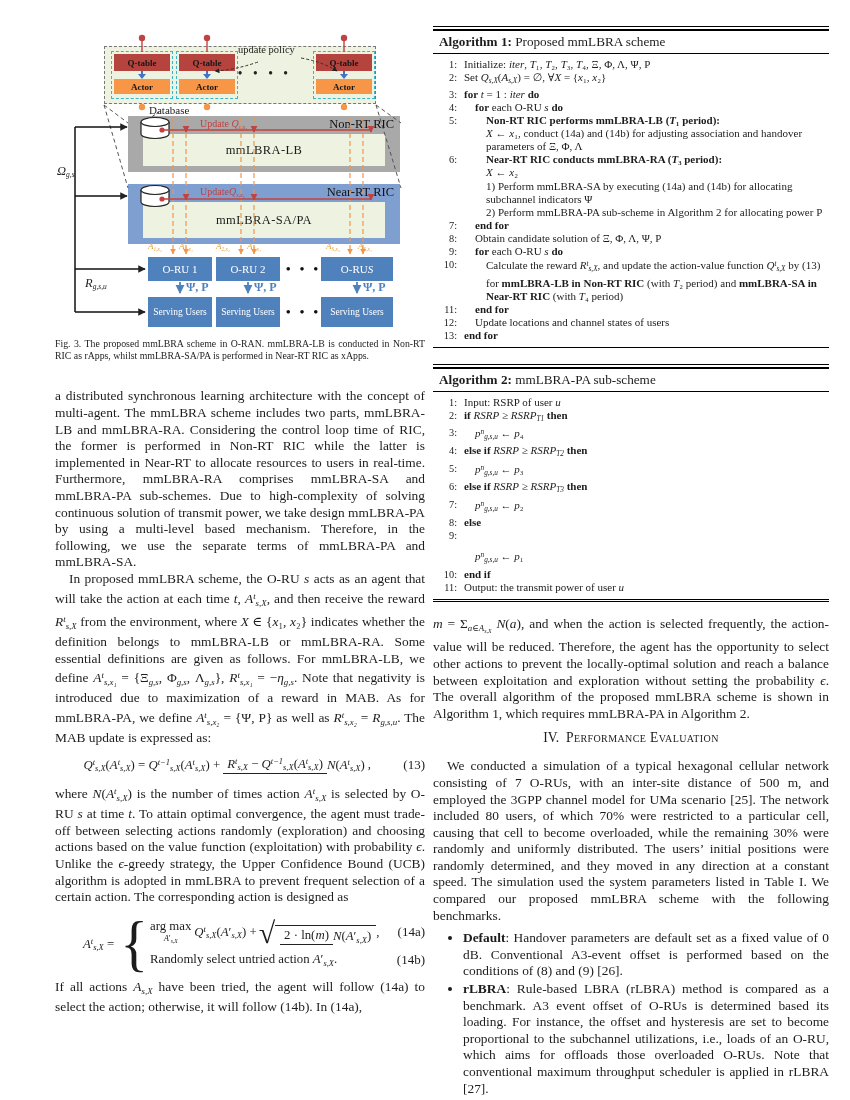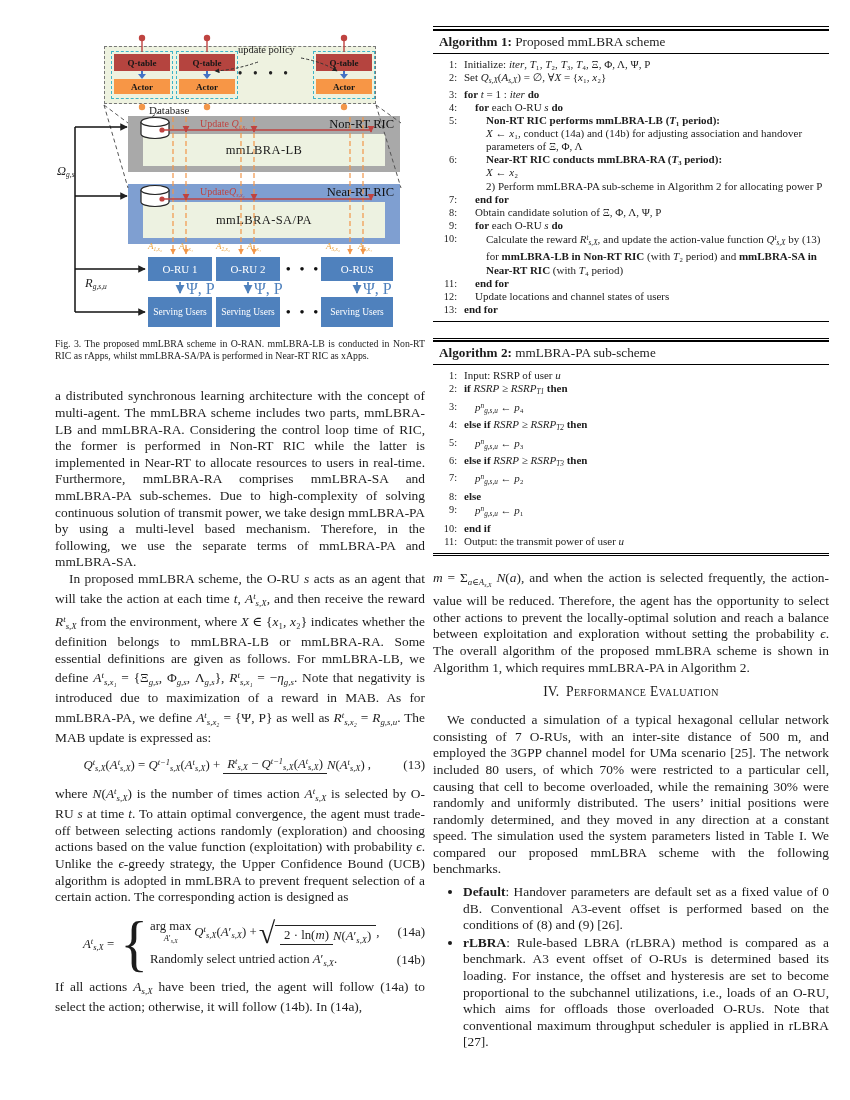--- a/index.html
+++ b/index.html
@@ -45,21 +45,21 @@
   .upd{position:absolute;left:72px;top:2px;font-size:10px;color:#bf4340;white-space:nowrap;}
   .omega{left:2px;top:134px;font-size:12.5px;}
   .rlabel{left:30px;top:246px;font-size:12.5px;}
   .act{position:absolute;top:211px;font-size:9px;font-style:italic;color:#e9a13c;white-space:nowrap;}
   .act .fig-sub{color:#e9a13c;}
   .oru{position:absolute;top:227px;height:24px;background:#4f81bd;color:#fff;font-size:11px;
        display:flex;align-items:center;justify-content:center;}
   .serv{position:absolute;top:267px;height:30px;background:#4f81bd;color:#fff;font-size:9.5px;line-height:10.5px;
         display:flex;align-items:center;justify-content:center;text-align:center;}
   .mid-dots{position:absolute;font-size:13px;font-weight:bold;letter-spacing:3px;color:#111;}
-  .psip{position:absolute;font-size:16px;font-weight:normal;color:#4f81bd;white-space:nowrap;}
+  .psip{position:absolute;font-size:12px;font-weight:bold;color:#4f81bd;white-space:nowrap;}
   .fig-svg{position:absolute;left:0;top:0;z-index:3;pointer-events:none;}
 
   .caption{margin-top:8px;font-size:9.8px;line-height:12.2px;text-align:justify;color:#222;}
   .left-body{margin-top:26px;}
   .left-body p.body{margin-bottom:0;}
 
   
   .equation{display:flex;align-items:center;margin:9px 0;font-size:12.8px;}
   .eq-body{flex:1;display:flex;align-items:center;justify-content:center;gap:1px;flex-wrap:nowrap;}
   .eq-tag{margin-left:4px;font-size:13px;}
@@ -352,20 +352,24 @@
           <div class="alg-line">
           <span class="alg-num">6:</span>
           <span class="alg-text" style="padding-left: 22px;"><span style="font-weight: bold;">Near-RT RIC conducts mmLBRA-RA (</span><span style="font-weight: bold; font-style: italic;">T</span><span style="font-weight: bold;">₃ period):</span></span>
         </div>
           <div class="alg-line">
           <span class="alg-num"></span>
           <span class="alg-text" style="padding-left: 22px;"><span style="font-style: italic;">X</span><span> ← </span><span style="font-style: italic;">x</span><span>₂</span></span>
         </div>
           <div class="alg-line">
           <span class="alg-num"></span>
+          <span class="alg-text" style="padding-left: 22px;"><span>1) Perform mmLBRA-SA by executing (14a) and (14b) for allocating subchannel indicators Ψ</span></span>
+        </div>
+          <div class="alg-line">
+          <span class="alg-num"></span>
           <span class="alg-text" style="padding-left: 22px;"><span>2) Perform mmLBRA-PA sub-scheme in Algorithm 2 for allocating power P</span></span>
         </div>
           <div class="alg-line">
           <span class="alg-num">7:</span>
           <span class="alg-text" style="padding-left: 11px;"><span style="font-weight: bold;">end for</span></span>
         </div>
           <div class="alg-line">
           <span class="alg-num">8:</span>
           <span class="alg-text" style="padding-left: 11px;"><span>Obtain candidate solution of Ξ, Φ, Λ, Ψ, P</span></span>
         </div>
@@ -427,21 +431,21 @@
           <div class="alg-line">
           <span class="alg-num">7:</span>
           <span class="alg-text" style="padding-left: 11px;"><span style="font-style: italic;">p</span><sup><span>n</span></sup><sub><span>g,s,u</span></sub><span> ← </span><span style="font-style: italic;">p</span><span>₂</span></span>
         </div>
           <div class="alg-line">
           <span class="alg-num">8:</span>
           <span class="alg-text" style="padding-left: 0px;"><span style="font-weight: bold;">else</span></span>
         </div>
           <div class="alg-line">
           <span class="alg-num">9:</span>
-          <span class="alg-text" style="padding-left: 11px;"><span style="font-style: italic;">p</span><sup><span>n</span></sup><sub><span>g,s,u</span></sub><span> ← </span><span style="font-style: italic;">p</span><span>₁</span></span>
+          <span class="alg-text" style="padding-left: 11px; margin-top: 20px;"><span style="font-style: italic;">p</span><sup><span>n</span></sup><sub><span>g,s,u</span></sub><span> ← </span><span style="font-style: italic;">p</span><span>₁</span></span>
         </div>
           <div class="alg-line">
           <span class="alg-num">10:</span>
           <span class="alg-text" style="padding-left: 0px;"><span style="font-weight: bold; margin-top: 42px;">end if</span></span>
         </div>
           <div class="alg-line">
           <span class="alg-num">11:</span>
           <span class="alg-text" style="padding-left: 0px;"><span>Output: the transmit power of user </span><span style="font-style: italic;">u</span></span>
         </div>
         </div>

